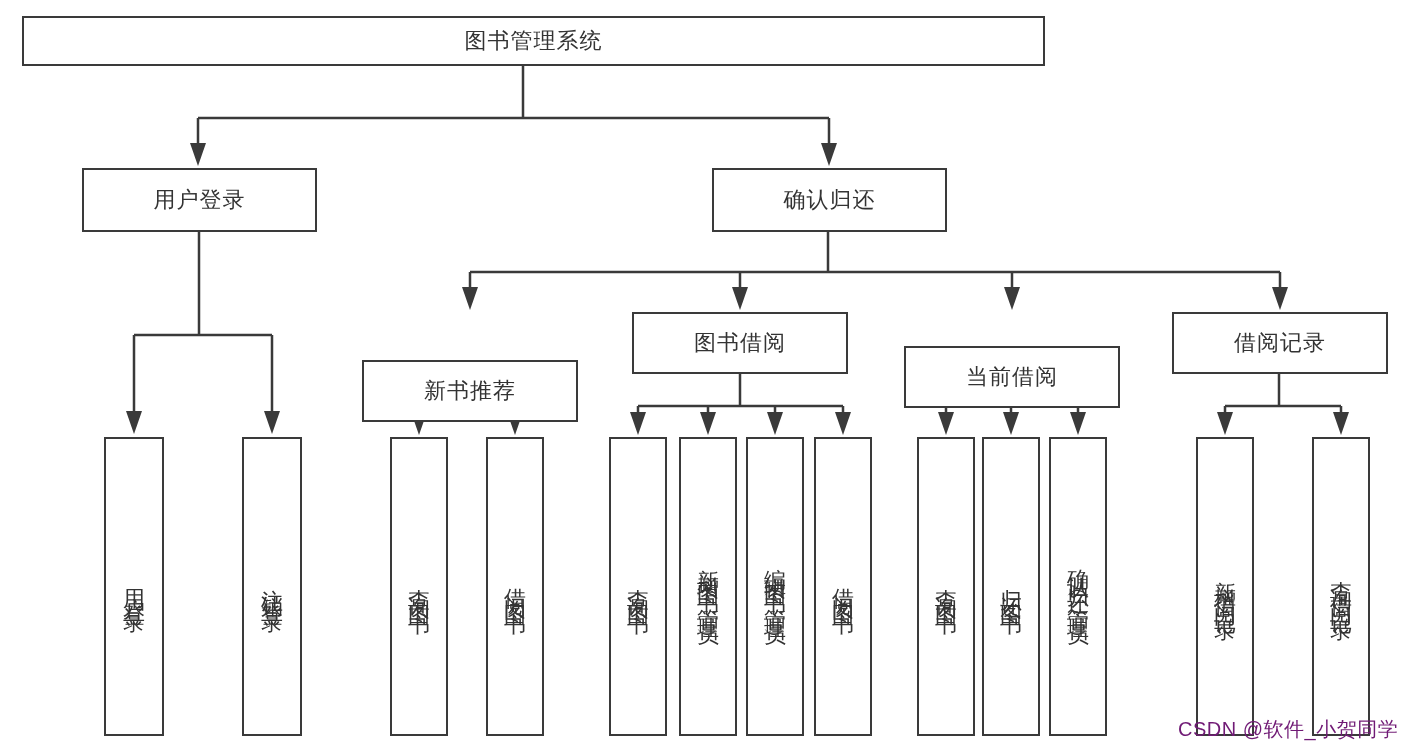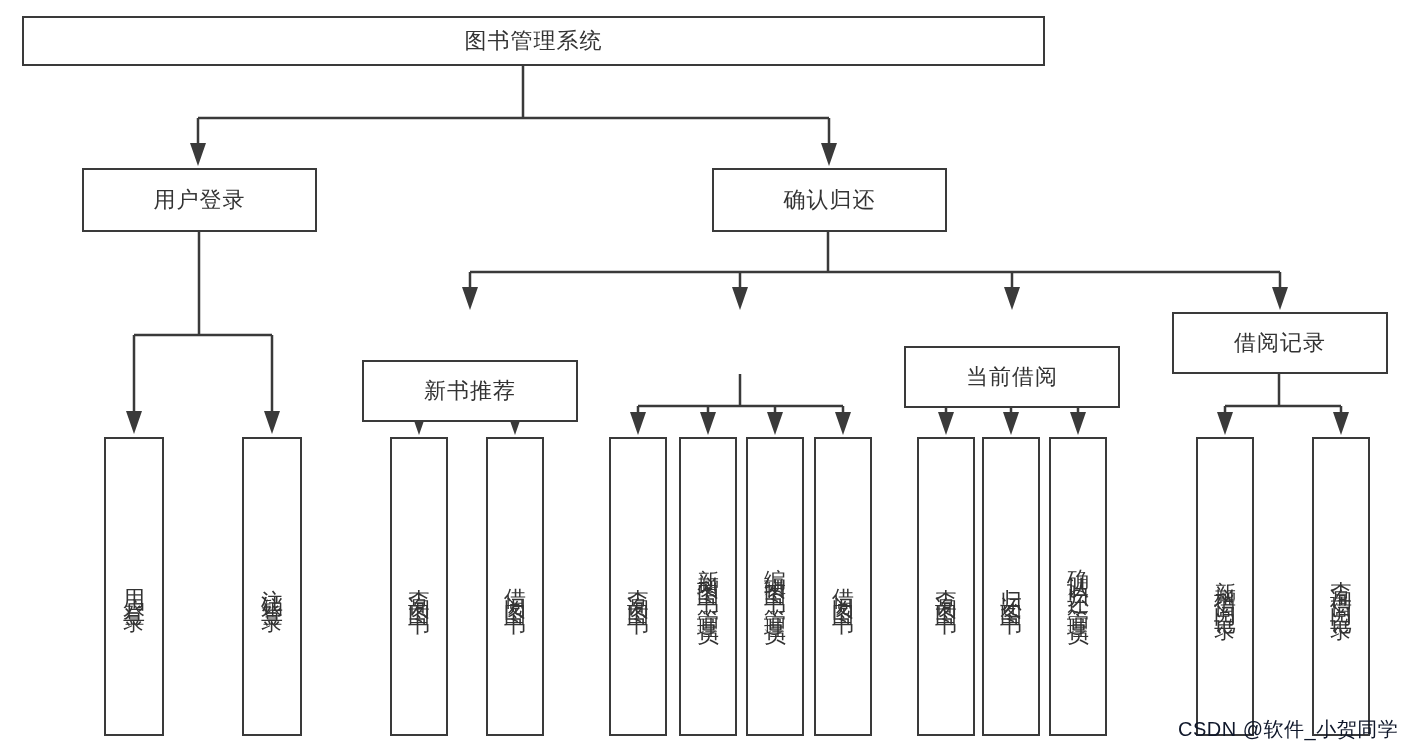--- a/index.html
+++ b/index.html
@@ -70,21 +70,21 @@
   .lf-d2 { left: 982px; }
   .lf-d3 { left: 1049px; }
   .lf-e1 { left: 1196px; }
   .lf-e2 { left: 1312px; }
   .watermark {
     position: absolute;
     left: 1178px;
     top: 716px;
     z-index: 3;
     font-size: 20px;
-    color: #0f172a;
+    color: #701a75;
     white-space: nowrap;
     letter-spacing: 0.5px;
   }
   .cline {
     stroke: #3a3a3a;
     stroke-width: 2.5;
     fill: none;
   }
   .ahead {
     fill: #3a3a3a;
@@ -145,20 +145,21 @@
       <polygon class="ahead" points="1341,435 1333,412 1349,412"></polygon>
     </g>
   </svg>
 
   <div class="node hnode n-root">图书管理系统</div>
 
   <div class="node hnode n-login">用户登录</div>
   <div class="node hnode n-mgmt">确认归还</div>
 
   <div class="node hnode n-l3 n-new">新书推荐</div>
+  <div class="node hnode n-l3 n-borrow">图书借阅</div>
   <div class="node hnode n-l3 n-cur">当前借阅</div>
   <div class="node hnode n-l3 n-rec">借阅记录</div>
 
   <div class="node vnode leaf lf-a1">
     <span>用户登录</span>
   </div>
   <div class="node vnode leaf lf-a2">
     <span>注销登录</span>
   </div>
 

